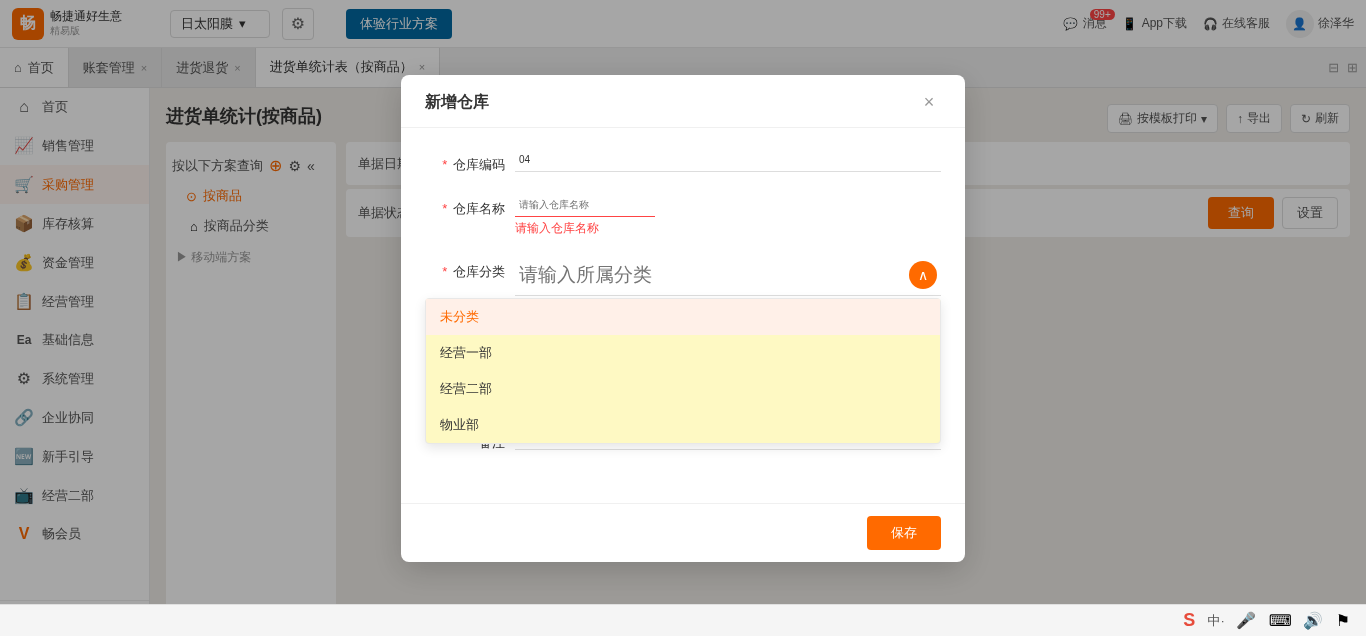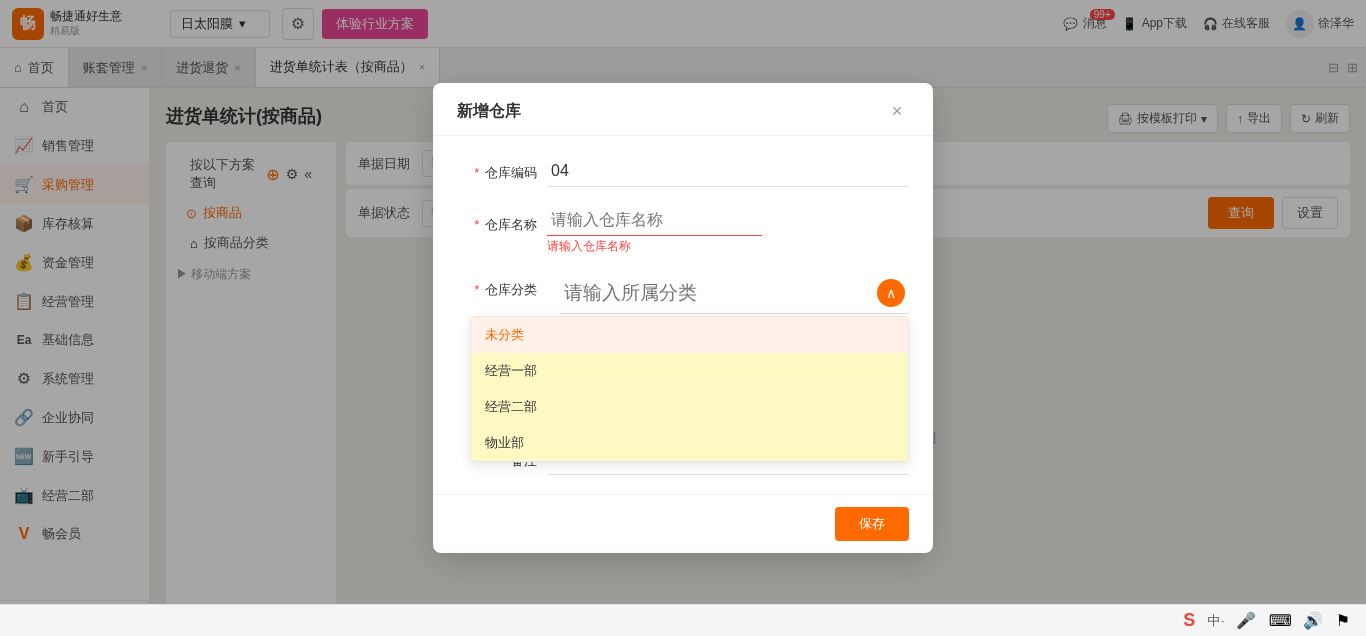--- a/index.html
+++ b/index.html
@@ -56,27 +56,28 @@
       gap: 8px;
     }
     .gear-btn {
       width: 32px; height: 32px;
       border: 1px solid #ddd;
       border-radius: 4px;
       display: flex; align-items: center; justify-content: center;
       cursor: pointer; color: #666; font-size: 16px;
     }
     .trial-btn {
-      background: #ec4899;
+      background: #0369a1;
       color: #fff;
       border: none;
       border-radius: 4px;
       padding: 6px 14px;
       cursor: pointer;
       font-size: 13px;
+      margin-left: 24px;
     }
     .header-right {
       margin-left: auto;
       display: flex;
       align-items: center;
       gap: 16px;
     }
     .header-right-item {
       display: flex;
       align-items: center;
@@ -238,24 +239,24 @@
       z-index: 100;
       display: flex;
       align-items: center;
       justify-content: center;
     }
 
     
     .modal {
       background: #fff;
       border-radius: 8px;
-      width: 500px;
+      width: 564px;
       box-shadow: 0 8px 32px rgba(0,0,0,0.18);
       position: relative;
-      padding-bottom: 60px;
+      padding-bottom: 92px;
     }
     .modal-header {
       display: flex;
       align-items: center;
       justify-content: space-between;
       padding: 16px 24px 12px;
       border-bottom: 1px solid #f0f0f0;
     }
     .modal-title {
       font-size: 16px;
@@ -289,21 +290,21 @@
     }
     .required-star {
       color: #ff4444;
       margin-right: 2px;
     }
     .form-input {
       flex: 1;
       border: none;
       border-bottom: 1px solid #ddd;
       padding: 6px 4px;
-      font-size: 16px;
+      font-size: 10px;
       outline: none;
       color: #333;
     }
     .form-input.error {
       border-bottom: 1px solid #ff4444;
     }
     .form-input-wrap {
       flex: 1;
       position: relative;
     }
@@ -520,21 +521,21 @@
       </div>
       <div class="toolbar-btn">
         <span>↻</span>
         <span>刷新</span>
       </div>
     </div>
 
     <div style="display:flex;gap:10px;height:calc(100% - 50px);">
 
       <div style="width:170px;background:#fff;border-radius:4px;padding:8px 0;flex-shrink:0;">
-        <div style="display:flex;align-items:center;padding:6px 24px;gap:6px;font-size:13px;color:#555;">
+        <div style="display:flex;align-items:center;padding:6px 6px;gap:6px;font-size:13px;color:#555;">
           <span>按以下方案查询</span>
           <span style="color:#ff6a00;cursor:pointer;font-size:16px;">⊕</span>
           <span style="cursor:pointer;font-size:14px;">⚙</span>
           <span style="cursor:pointer;font-size:14px;">«</span>
         </div>
         <div style="padding:6px 20px;display:flex;align-items:center;gap:6px;">
           <span style="color:#ff6a00;">⊙</span>
           <span style="color:#ff6a00;font-size:13px;">按商品</span>
         </div>
         <div style="padding:6px 24px;display:flex;align-items:center;gap:6px;">
@@ -610,21 +611,21 @@
             <span class="required-star">*</span>
             <span>仓库名称</span>
           </div>
           <input class="form-input error" type="text" placeholder="请输入仓库名称" style="">
         </div>
         <div style="margin-left:90px;margin-top:2px;">
           <span style="color:#ff4444;font-size:12px;">请输入仓库名称</span>
         </div>
       </div>
 
-      <div class="form-row" style="position:relative;gap:13px;">
+      <div class="form-row" style="position:relative;">
         <div class="form-label">
           <span class="required-star">*</span>
           <span>仓库分类</span>
         </div>
         <div class="form-input-wrap">
           <div class="dropdown-trigger">
             <input type="text" placeholder="请输入所属分类" style="">
             <div class="dropdown-arrow">∧</div>
           </div>
 

